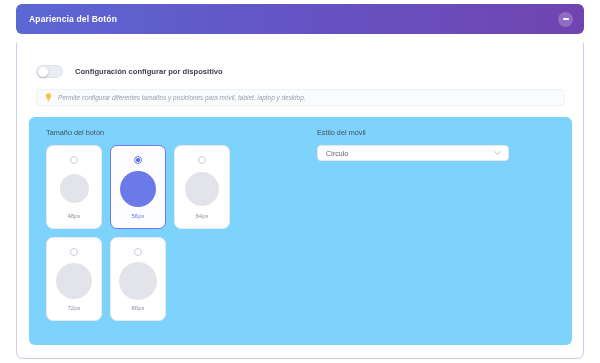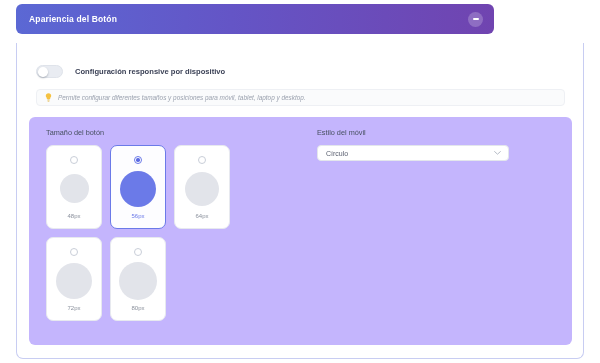--- a/index.html
+++ b/index.html
@@ -12,21 +12,21 @@
     background: #ffffff;
     font-family: "Liberation Sans", sans-serif;
     overflow: hidden;
   }
 
   
   .panel-header {
     position: absolute;
     left: 16px;
     top: 4px;
-    width: 478px;
+    width: 568px;
     height: 30px;
     border-radius: 6px;
     background: linear-gradient(90deg, #5b68d4 0%, #6455c6 45%, #7044b0 100%);
     display: flex;
     align-items: center;
     justify-content: space-between;
     box-sizing: border-box;
     padding: 0 11px 0 13px;
   }
   .panel-header-title {
@@ -128,21 +128,21 @@
     white-space: nowrap;
   }
 
   
   .inner-panel {
     position: absolute;
     left: 12px;
     top: 74px;
     width: 543px;
     height: 228px;
-    background: #c4b5fd;
+    background: #7dd3fc;
     border-radius: 6px;
   }
 
   .col-left {
     position: absolute;
     left: 17px;
     top: 11px;
     width: 250px;
   }
   .col-right {
@@ -259,21 +259,21 @@
     <div class="bar"></div>
   </div>
 </div>
 
 <div class="outer-card">
 
   <div class="toggle-row">
     <div class="switch">
       <div class="knob"></div>
     </div>
-    <div class="toggle-label">Configuración responsive por dispositivo</div>
+    <div class="toggle-label">Configuración configurar por dispositivo</div>
   </div>
 
   <div class="hint">
     <svg class="bulb-icon" width="7" height="9" viewBox="0 0 7 9">
       <path d="M3.5 0.3C1.9 0.3 0.8 1.4 0.8 2.8c0 1 0.6 1.6 1 2.1V6h3.4V4.9c0.4-0.5 1-1.1 1-2.1C6.2 1.4 5.1 0.3 3.5 0.3z" fill="#f5c242"></path>
       <rect x="2.2" y="6.5" width="2.6" height="0.8" rx="0.4" fill="#e0ae2e"></rect>
       <rect x="2.5" y="7.7" width="2" height="0.8" rx="0.4" fill="#e0ae2e"></rect>
     </svg>
     <div class="hint-text">Permite configurar diferentes tamaños y posiciones para móvil, tablet, laptop y desktop.</div>
   </div>

